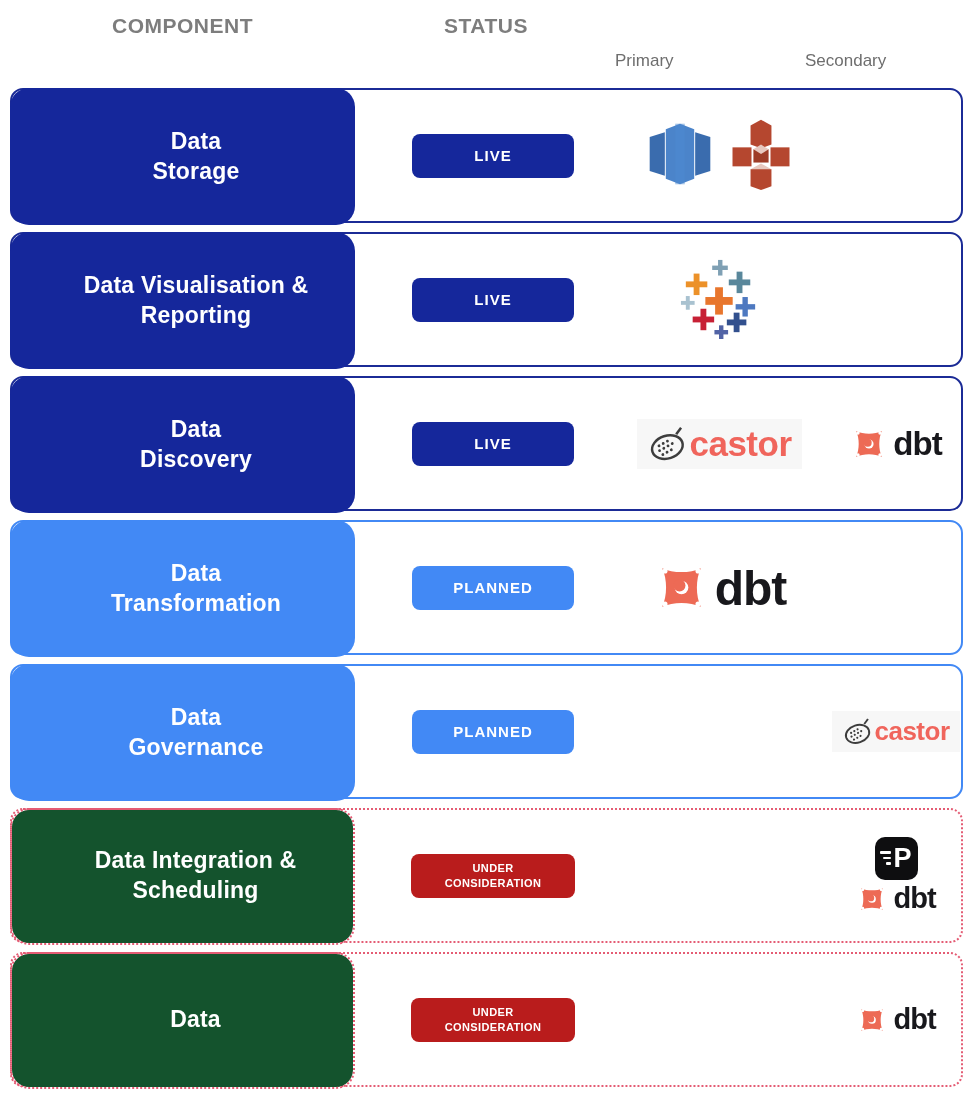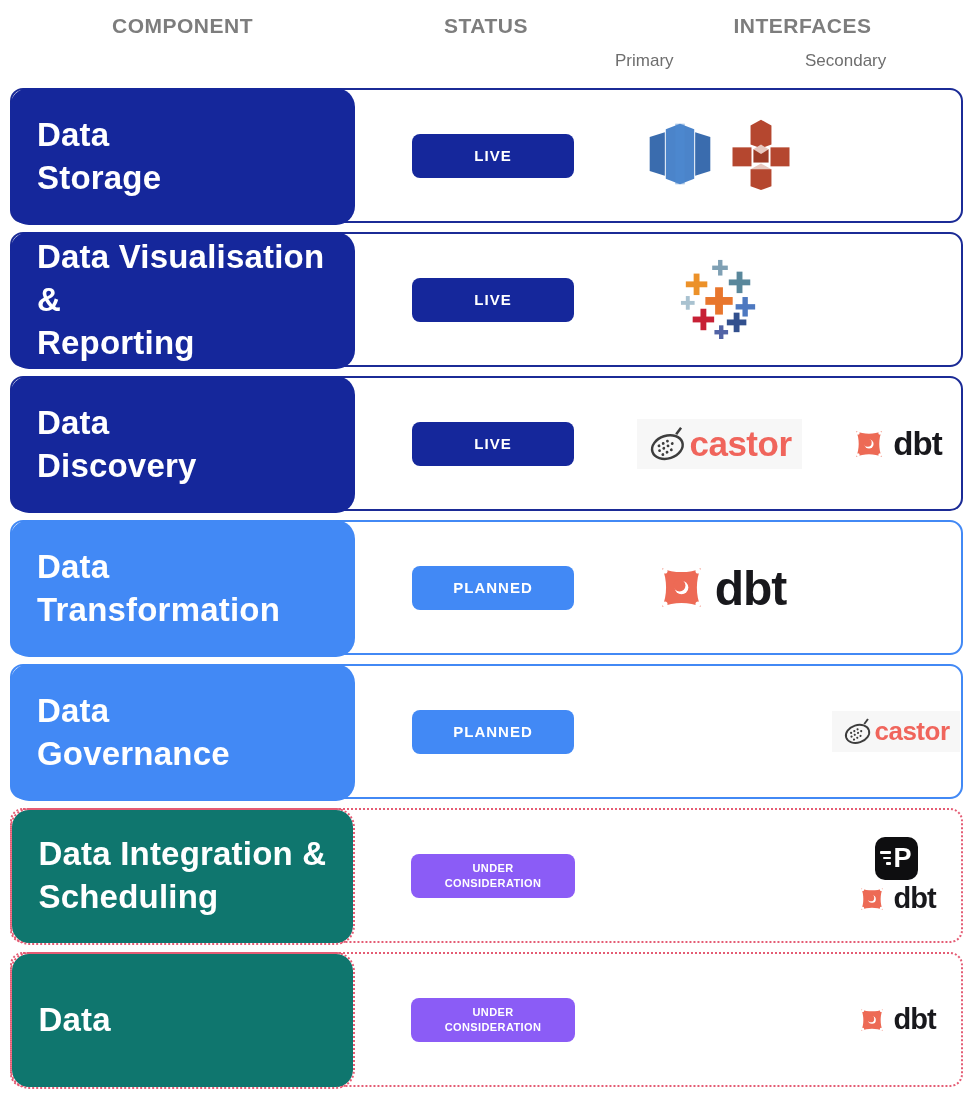--- a/index.html
+++ b/index.html
@@ -35,41 +35,41 @@
   .row.tier-live    { border: 2px solid #1b2b96; }
   .row.tier-planned { border: 2px solid #4289f5; }
   .row.tier-uc      { border: 2.5px dotted #e45c74; }
 
   .label-block {
     position: absolute; left: -2px; top: -2px; height: 137px; width: 345px;
     border-radius: 19px; z-index: 2;
     display: flex; flex-direction: column; justify-content: center;
     padding-left: 27px; color: #fff;
   }
-  .label-block .ln { display: block; font-size: 33px; font-weight: bold; line-height: 1.3; letter-spacing: .2px; }
+  .label-block .ln { display: block; font-size: 23px; font-weight: bold; line-height: 1.3; letter-spacing: .2px; text-align: center; }
   .tier-live    .label-block { background: #15279b; }
   .tier-planned .label-block { background: #4289f5; }
   .tier-uc      .label-block {
-    background: #0f766e; background-clip: padding-box;
+    background: #14532d; background-clip: padding-box;
     border: 2.5px dotted #e45c74; left: -2.5px; top: -2.5px;
   }
 
   .status-cell {
     position: absolute; left: 386px; width: 190px; height: 100%;
     display: flex; align-items: center; justify-content: center;
   }
   .badge {
     min-width: 162px; max-width: 164px; min-height: 44px;
     border-radius: 8px; color: #fff; font-weight: bold; text-align: center;
     display: flex; align-items: center; justify-content: center;
     font-size: 15px; letter-spacing: 1px; padding: 5px 12px; line-height: 1.3;
   }
   .tier-live    .badge { background: #15279b; }
   .tier-planned .badge { background: #4289f5; }
-  .tier-uc      .badge { background: #8b5cf6; font-size: 11px; letter-spacing: .4px; }
+  .tier-uc      .badge { background: #b91c1c; font-size: 11px; letter-spacing: .4px; }
 
   .iface {
     position: absolute; height: 100%;
     display: flex; align-items: center; justify-content: center; gap: 10px;
   }
   .iface.primary   { left: 610px; width: 195px; }
   .iface.secondary { left: 805px; width: 158px; }
   .iface .stack { display: flex; flex-direction: column; align-items: center; gap: 2px; }
 
   
@@ -96,21 +96,20 @@
   .prefect-letter { color: #fff; font-weight: bold; font-size: 27px; line-height: 1; }
 </style>
 </head>
 <body>
 
 <div class="canvas">
 
   <div class="hdr">
     <div class="col component">COMPONENT</div>
     <div class="col status">STATUS</div>
-    <div class="col interfaces">INTERFACES</div>
     <div class="sub primary">Primary</div>
     <div class="sub secondary">Secondary</div>
   </div>
 
   <div class="rows">
 
     <section class="row tier-live">
       <div class="label-block">
         <span class="ln">Data</span>
         <span class="ln">Storage</span>

